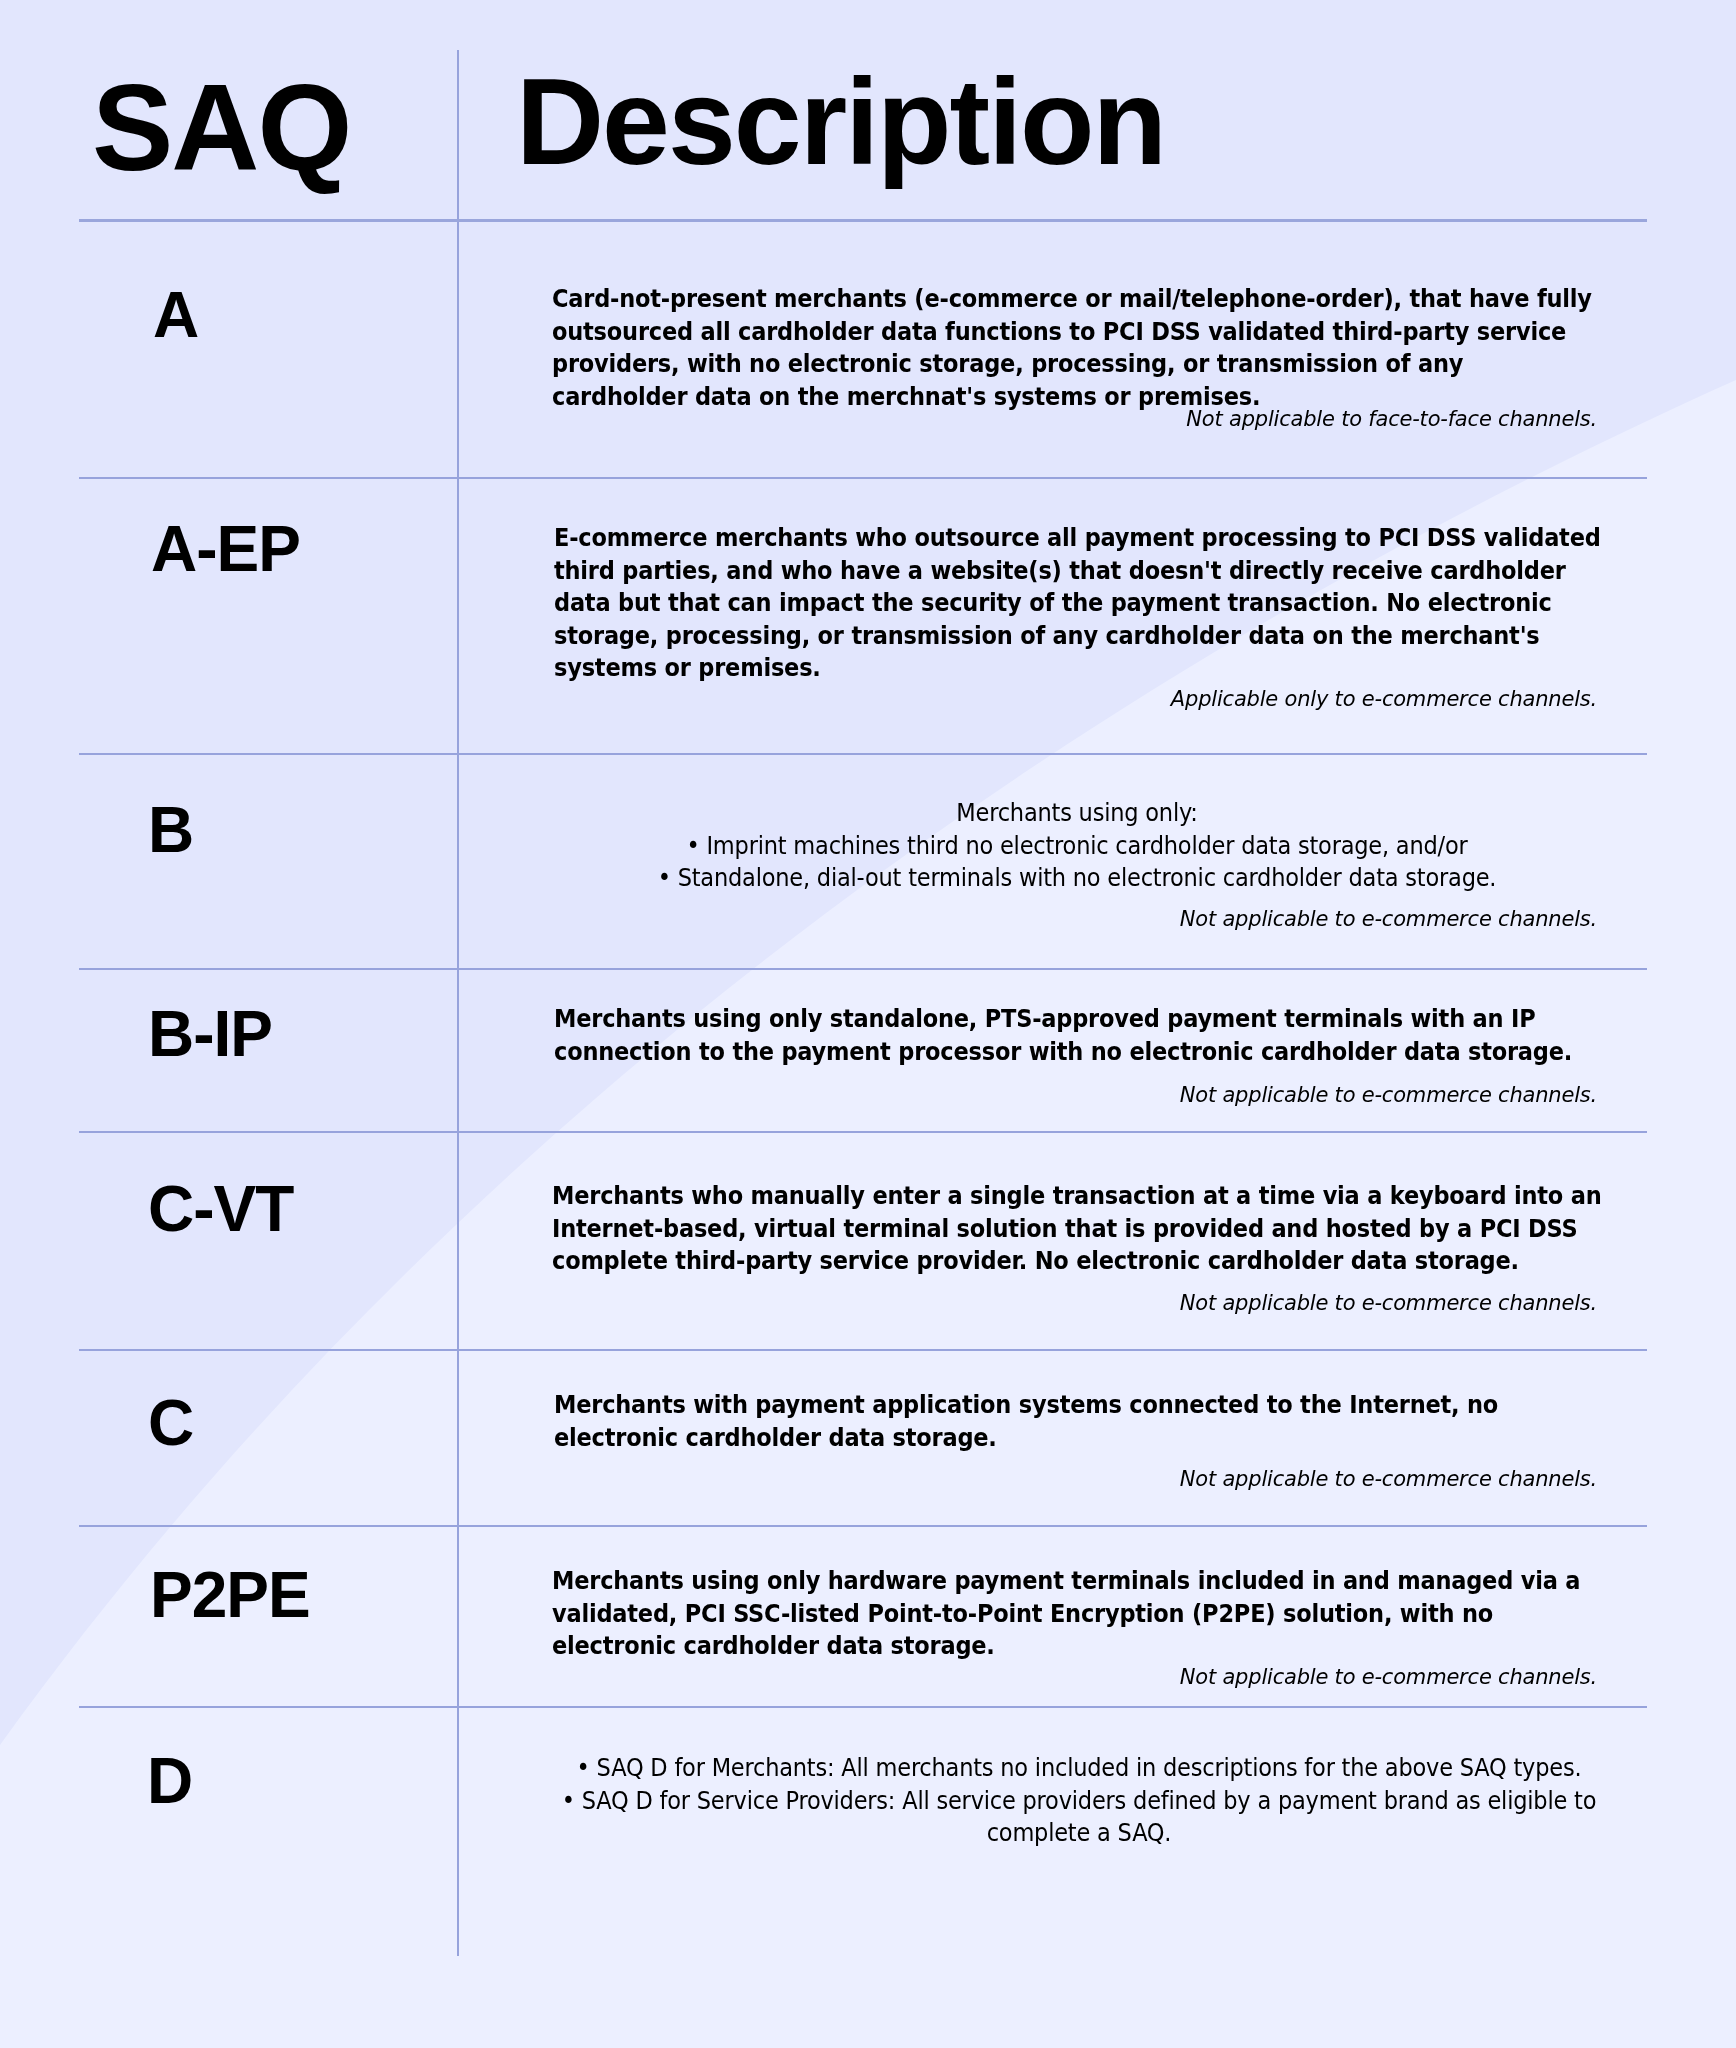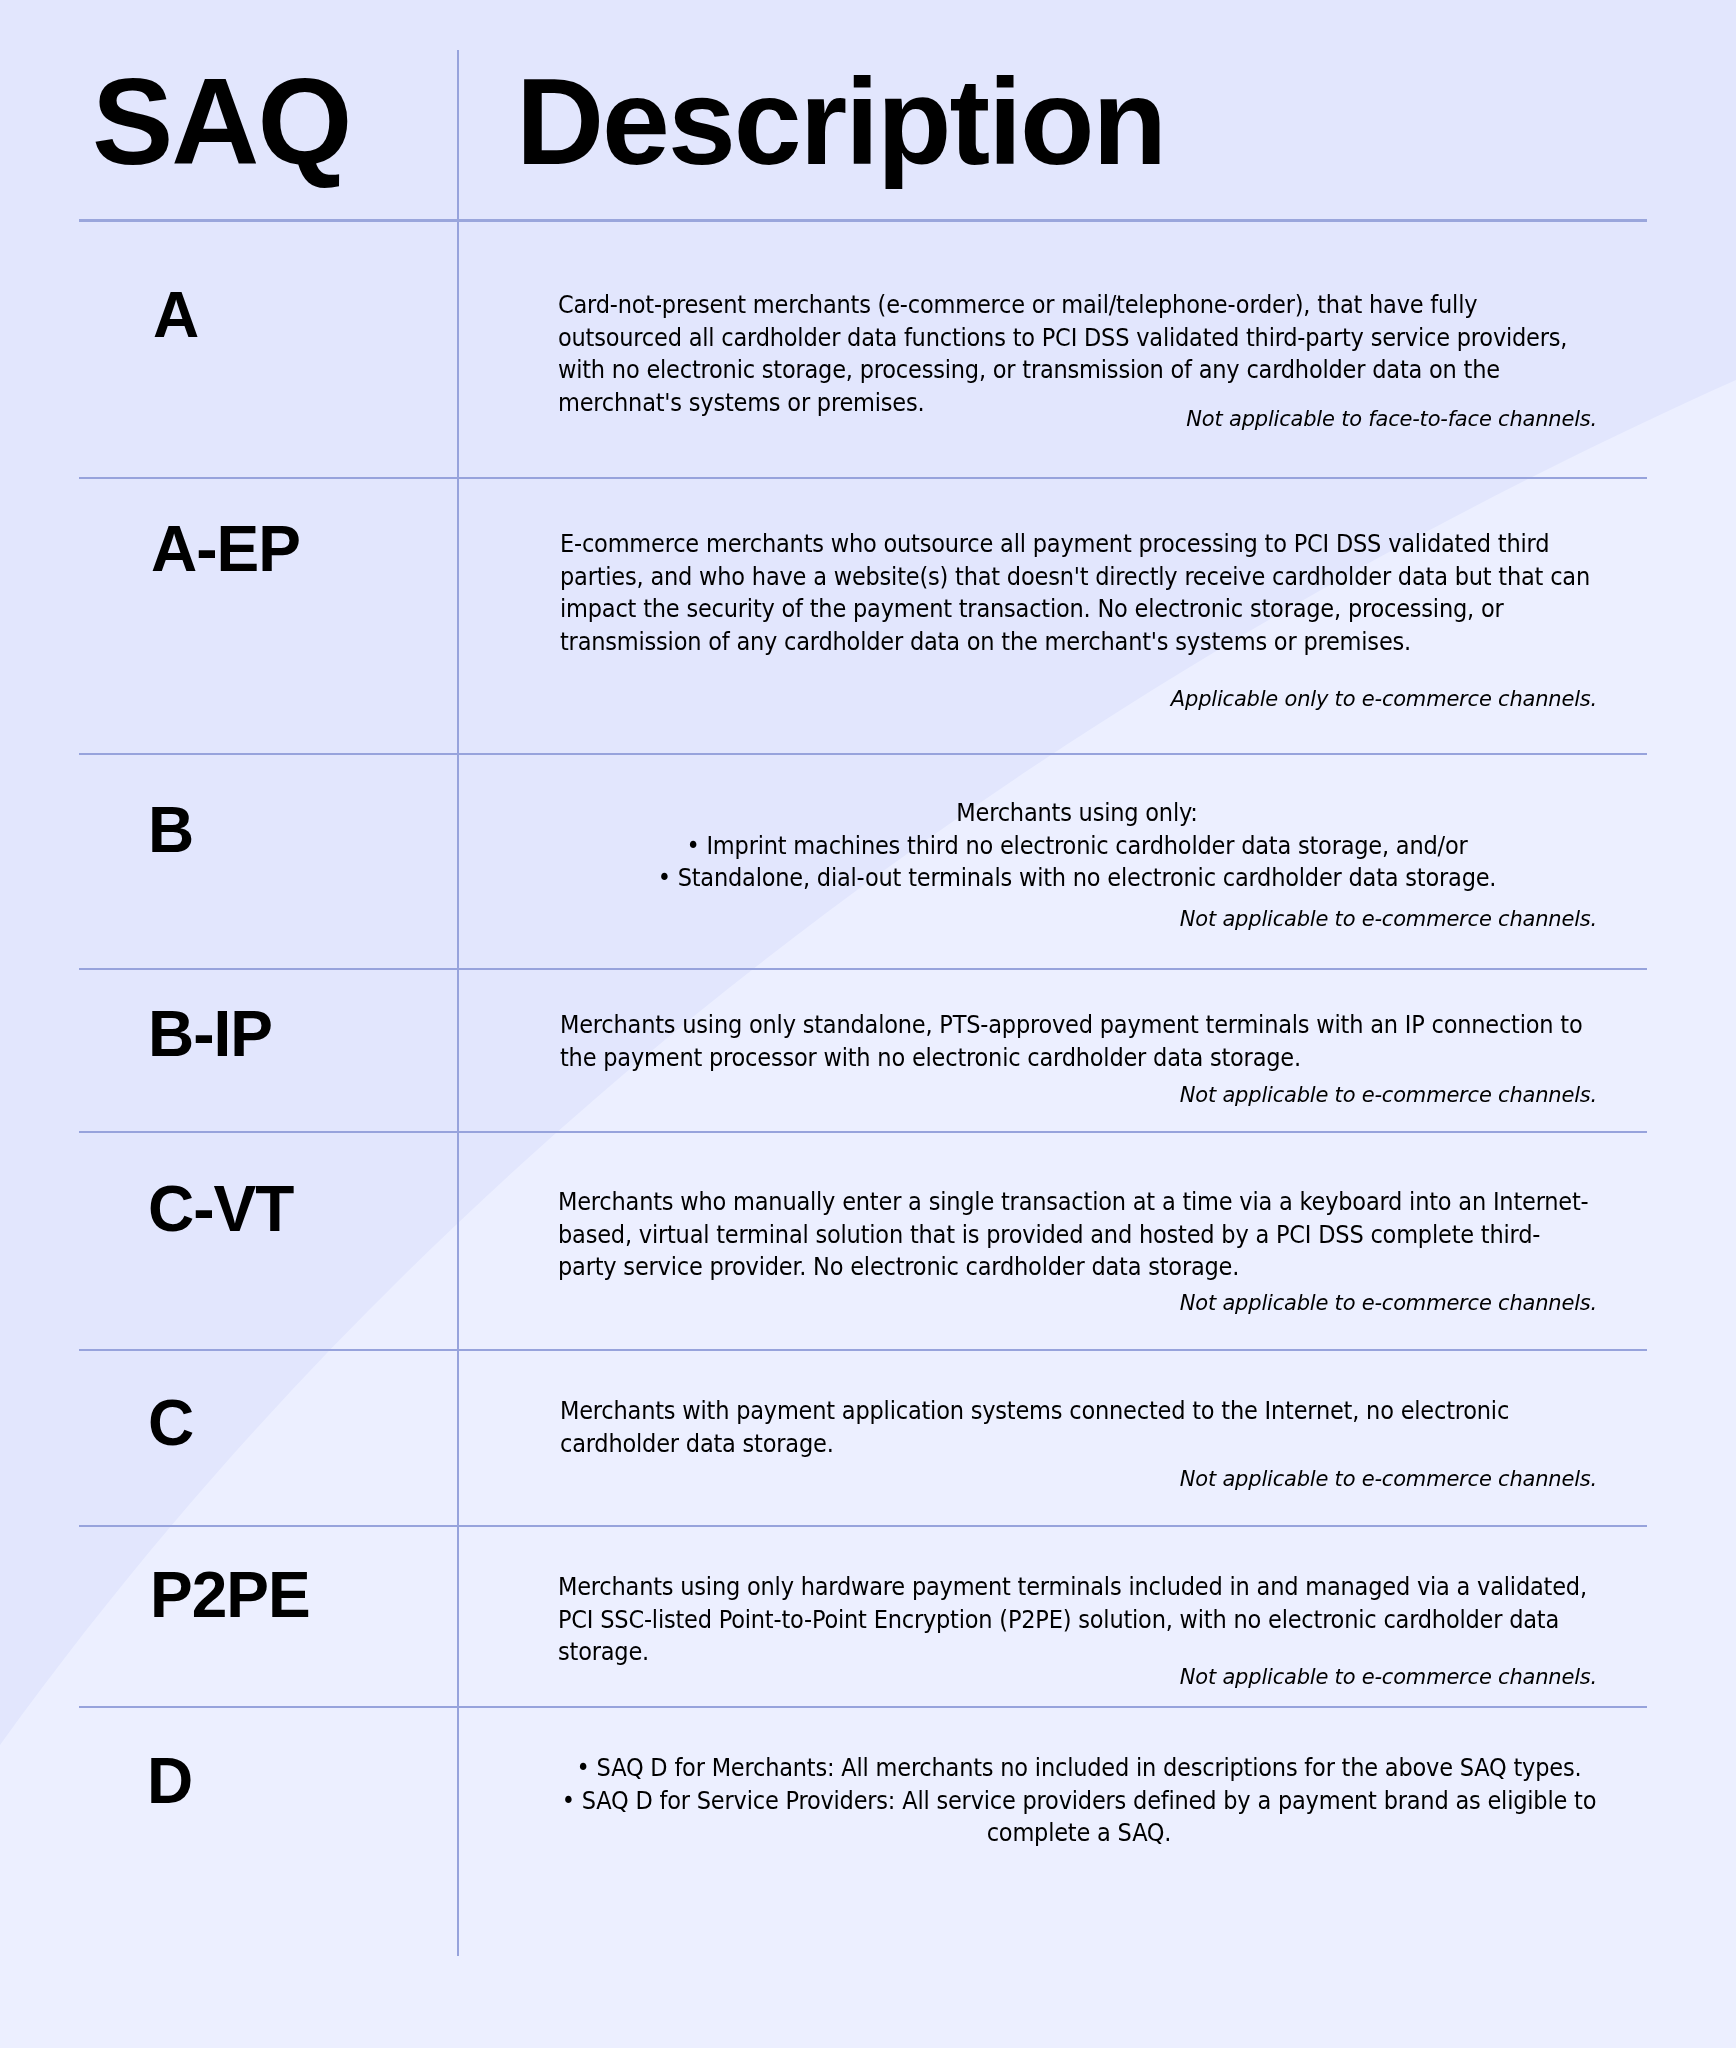--- a/index.html
+++ b/index.html
@@ -19,33 +19,33 @@
     }
     .hline {
       position: absolute; left: 79px; width: 1568px; height: 2px;
       background: #97a3dc;
     }
     .hline.top { height: 3px; background: #9aa6dc; }
     .hdr {
       position: absolute; font-weight: bold; letter-spacing: -2px;
       font-family: "Liberation Sans", sans-serif;
     }
-    .hdr.saq { left: 92px; top: 52px; font-size: 122px; }
+    .hdr.saq { left: 92px; top: 58px; font-size: 122px; }
     .hdr.desc { left: 516px; top: 52px; font-size: 122px; }
     .code {
       position: absolute; font-weight: bold; font-size: 64px; letter-spacing: -1px;
       font-family: "Liberation Sans", sans-serif;
     }
     .desc-block {
       position: absolute; left: 552px; width: 1050px;
       font-size: 25px; line-height: 32.5px; letter-spacing: -0.2px;
       font-family: "DejaVu Sans", sans-serif;
       font-stretch: condensed;
     }
-    .desc-block p { margin: 6px; }
+    .desc-block p { margin: 0; font-weight: bold; }
     .note {
       position: absolute; right: 139px; font-style: italic;
       font-size: 21px; letter-spacing: -0.2px;
       font-family: "DejaVu Sans", sans-serif;
     }
     .bullet-line { display: block; text-align: center; }
     b { font-weight: normal; }
   </style>
 </head>
 <body>

